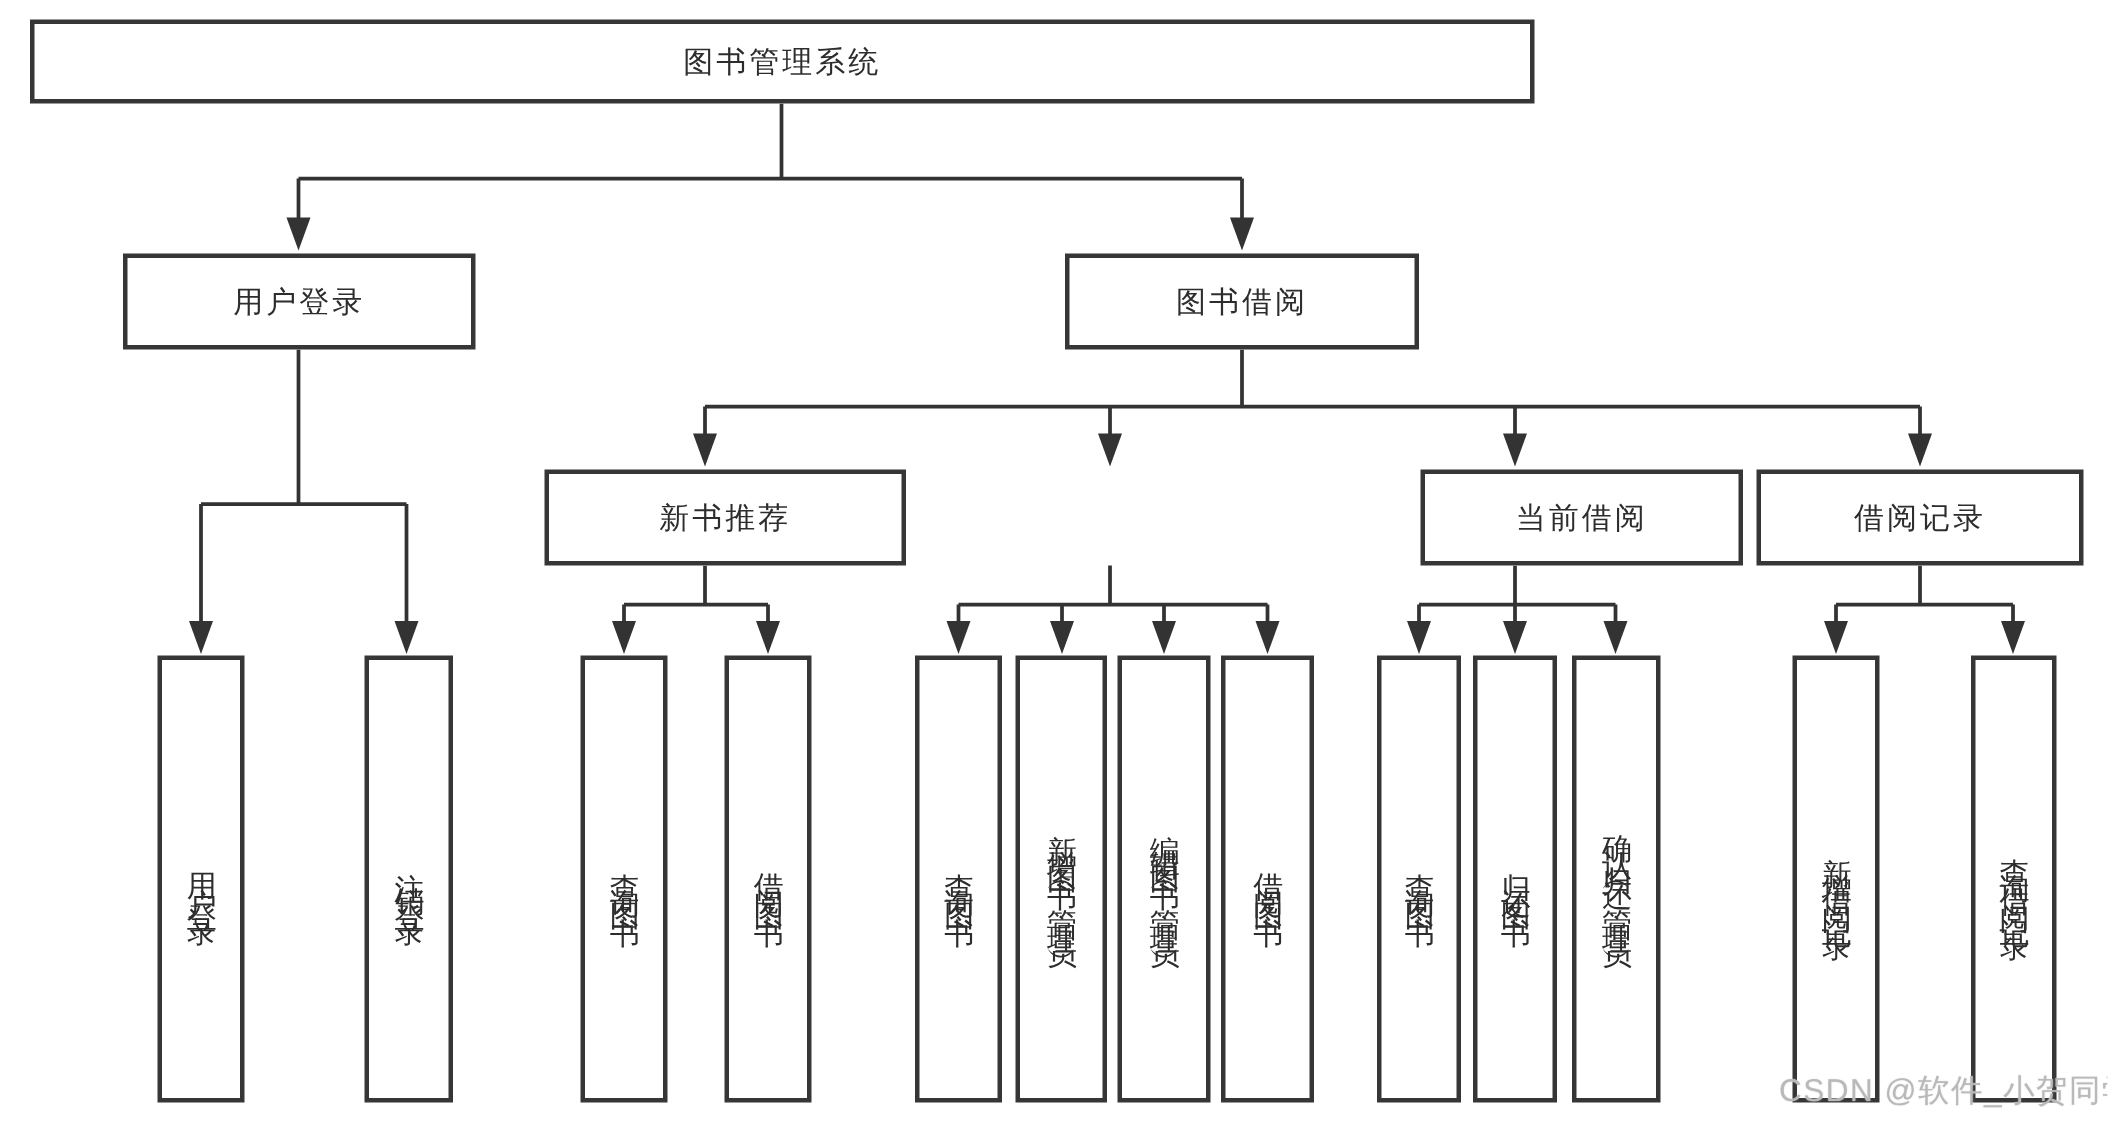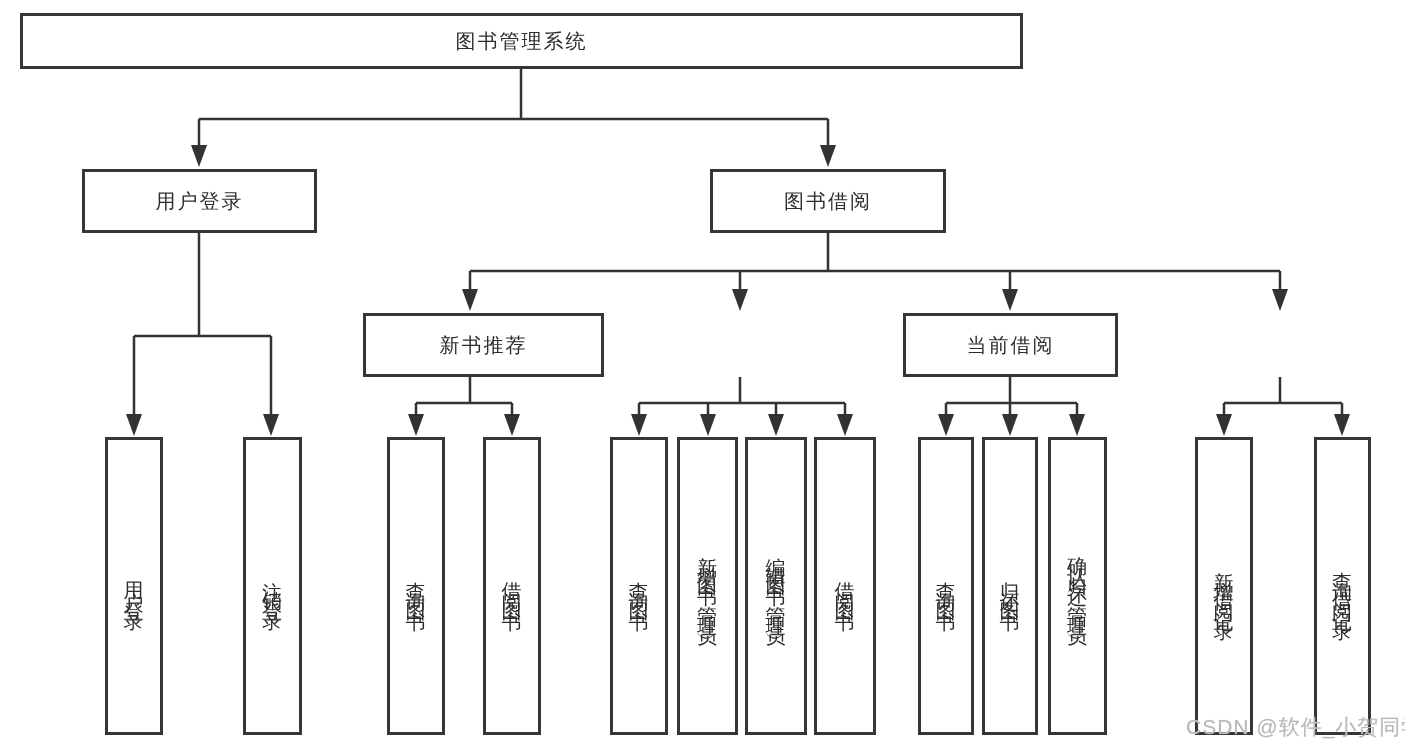--- a/index.html
+++ b/index.html
@@ -71,21 +71,22 @@
       <polygon points="1342,436 1334,414 1350,414"></polygon>
     </g>
   </svg>
 
   <div class="box hbox" style="left:20px;top:13px;width:1003px;height:56px">图书管理系统</div>
 
   <div class="box hbox" style="left:82px;top:169px;width:235px;height:64px">用户登录</div>
   <div class="box hbox" style="left:710px;top:169px;width:236px;height:64px">图书借阅</div>
 
   <div class="box hbox" style="left:363px;top:313px;width:241px;height:64px">新书推荐</div>
-  <div class="box hbox" style="left:903px;top:313px;width:215px;height:64px">当前借阅</div>
+  <div class="box hbox" style="left:947px;top:313px;width:215px;height:64px">当前借阅</div>
+  <div class="box hbox" style="left:1171px;top:313px;width:218px;height:64px">借阅记录</div>
 
   <div class="box vbox" style="left:105px;top:437px;width:58px;height:298px">用户登录</div>
   <div class="box vbox" style="left:243px;top:437px;width:59px;height:298px">注销登录</div>
 
   <div class="box vbox" style="left:387px;top:437px;width:58px;height:298px">查询图书</div>
   <div class="box vbox" style="left:483px;top:437px;width:58px;height:298px">借阅图书</div>
 
   <div class="box vbox" style="left:610px;top:437px;width:58px;height:298px">查询图书</div>
   <div class="box vbox" style="left:677px;top:437px;width:61px;height:298px">新增图书（管理员）</div>
   <div class="box vbox" style="left:745px;top:437px;width:62px;height:298px">编辑图书（管理员）</div>

